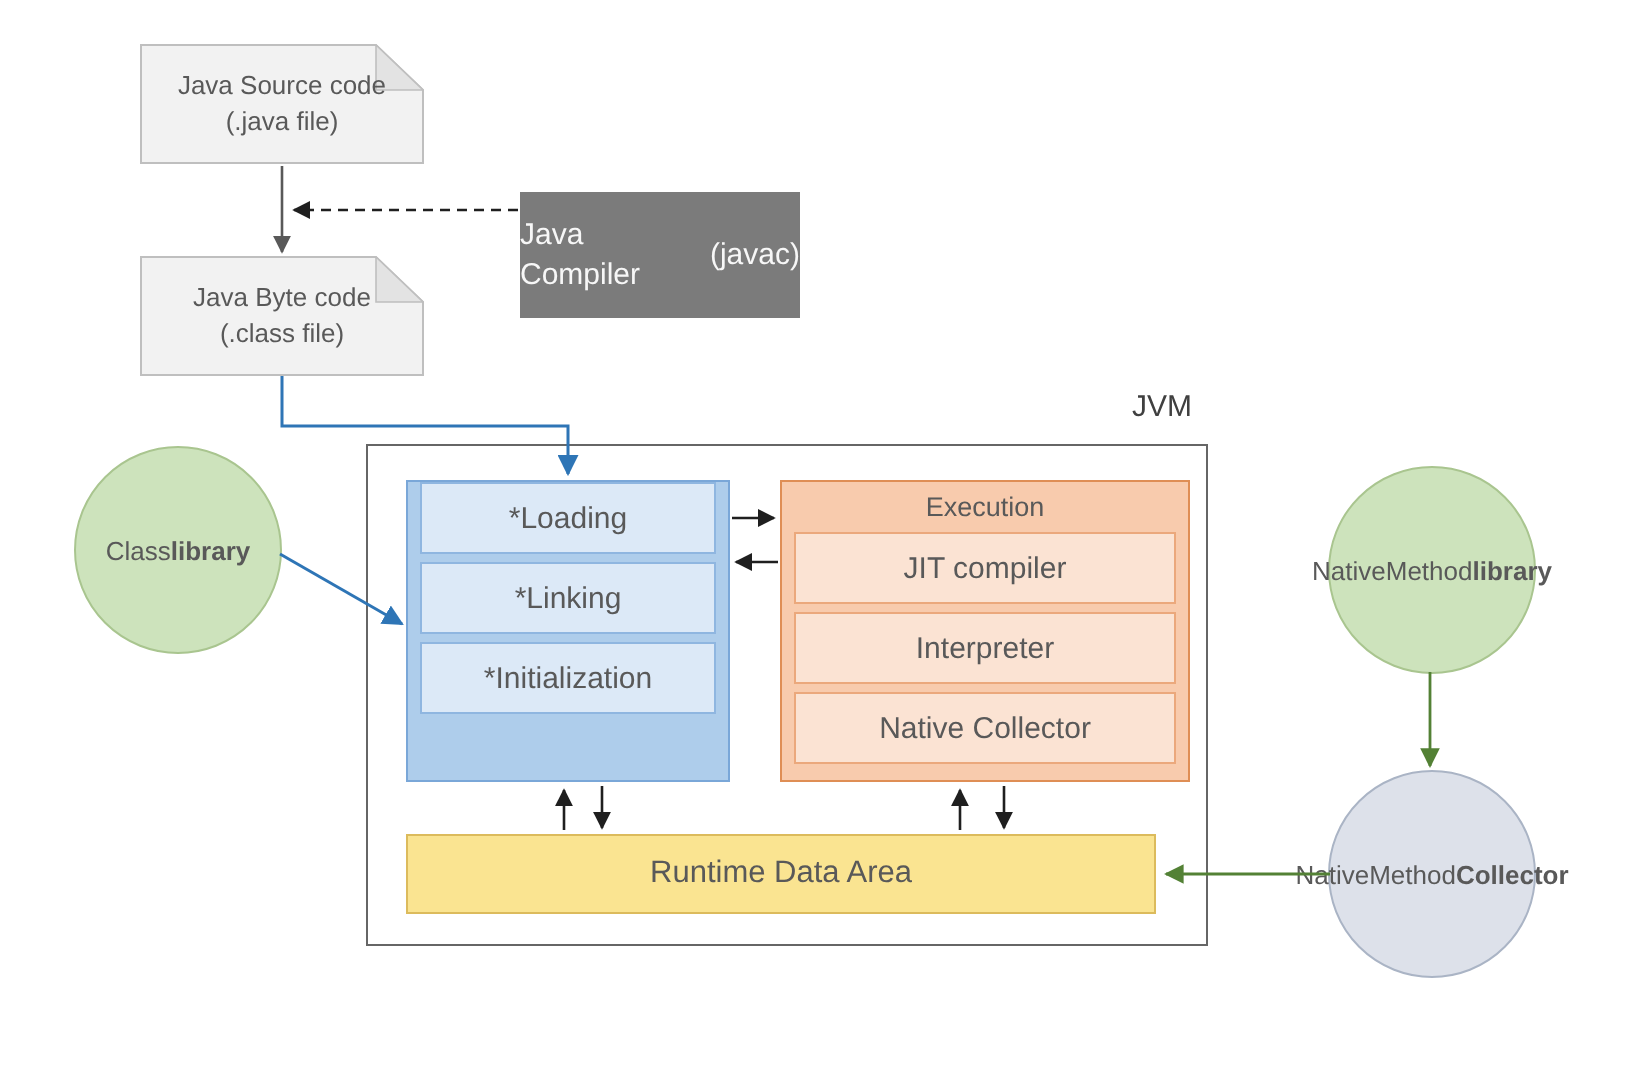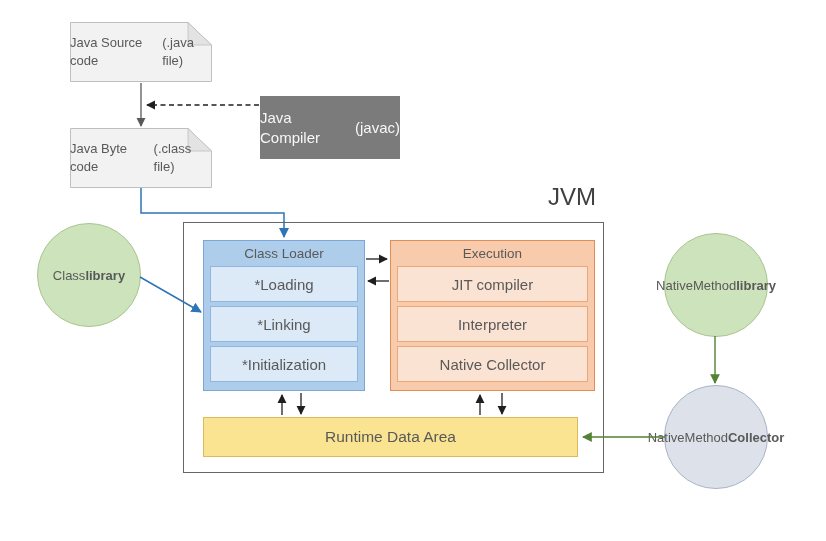--- a/index.html
+++ b/index.html
@@ -15,39 +15,39 @@
   }
   html,body{margin:0;padding:0;background:#ffffff;}
   body{font-family:"Liberation Sans","DejaVu Sans",sans-serif;}
   #canvas{position:relative;width:826px;height:541px;background:#ffffff;overflow:hidden;}
 
   
   .doc{position:absolute;width:142px;height:60px;}
   .doc svg{position:absolute;left:0;top:0;}
   .doc-bg{fill:var(--doc-fill);stroke:var(--doc-border);stroke-width:1;}
   .doc-fold{fill:var(--doc-fold);stroke:var(--doc-border);stroke-width:0.8;}
-  .doc-label{position:absolute;left:0;top:0;width:100%;height:100%;display:flex;flex-direction:row;
+  .doc-label{position:absolute;left:0;top:0;width:100%;height:100%;display:flex;flex-direction:column;
     align-items:center;justify-content:center;font-size:13px;line-height:18px;color:var(--text-gray);}
 
   
   .compiler{position:absolute;left:260px;top:74px;width:140px;height:63px;background:var(--compiler-fill);
     display:flex;flex-direction:row;align-items:center;justify-content:center;
     color:var(--compiler-text);font-size:15px;line-height:20px;margin-top:22px;}
 
   
   .circle{position:absolute;width:104px;height:104px;border-radius:50%;display:flex;flex-direction:row;
     align-items:center;justify-content:center;font-size:13px;line-height:17px;color:var(--text-gray);box-sizing:border-box;}
   .circle.green{background:var(--green-fill);border:1px solid var(--green-border);}
   .circle.grayblue{background:var(--gray-circle-fill);border:1px solid var(--gray-circle-border);}
   .circle .bold{font-weight:bold;}
 
   
   .jvm-box{position:absolute;left:183px;top:222px;width:421px;height:251px;border:1px solid var(--jvm-border);
     background:transparent;box-sizing:border-box;}
-  .jvm-label{position:absolute;left:548px;top:183px;width:48px;font-size:24px;color:var(--jvm-text);text-align:right;}
+  .jvm-label{position:absolute;left:548px;top:195px;width:48px;font-size:15px;color:var(--jvm-text);text-align:right;}
 
   
   .container{position:absolute;box-sizing:border-box;padding:0 6px 8px 6px;}
   .container.blue{left:203px;top:240px;width:162px;height:151px;background:var(--blue-fill);border:1px solid var(--blue-border);}
   .container.orange{left:390px;top:240px;width:205px;height:151px;background:var(--orange-fill);border:1px solid var(--orange-border);}
   .container-header{height:25px;display:flex;align-items:center;justify-content:center;
     font-size:13.5px;color:var(--text-gray);}
   .container-item{height:36px;margin-bottom:4px;display:flex;align-items:center;justify-content:center;
     font-size:15px;color:var(--text-gray);box-sizing:border-box;}
   .container-item:last-child{margin-bottom:0;}
@@ -105,21 +105,20 @@
 
   <div class="circle green" style="left:37px;top:223px">
     <div>Class</div>
     <div class="bold">library</div>
   </div>
 
   <div class="jvm-label">JVM</div>
   <div class="jvm-box"></div>
 
   <div class="container blue">
-    <div class="container-header">Class Loader</div>
     <div class="container-item">*Loading</div>
     <div class="container-item">*Linking</div>
     <div class="container-item">*Initialization</div>
   </div>
 
   <div class="container orange">
     <div class="container-header">Execution</div>
     <div class="container-item">JIT compiler</div>
     <div class="container-item">Interpreter</div>
     <div class="container-item">Native Collector</div>

